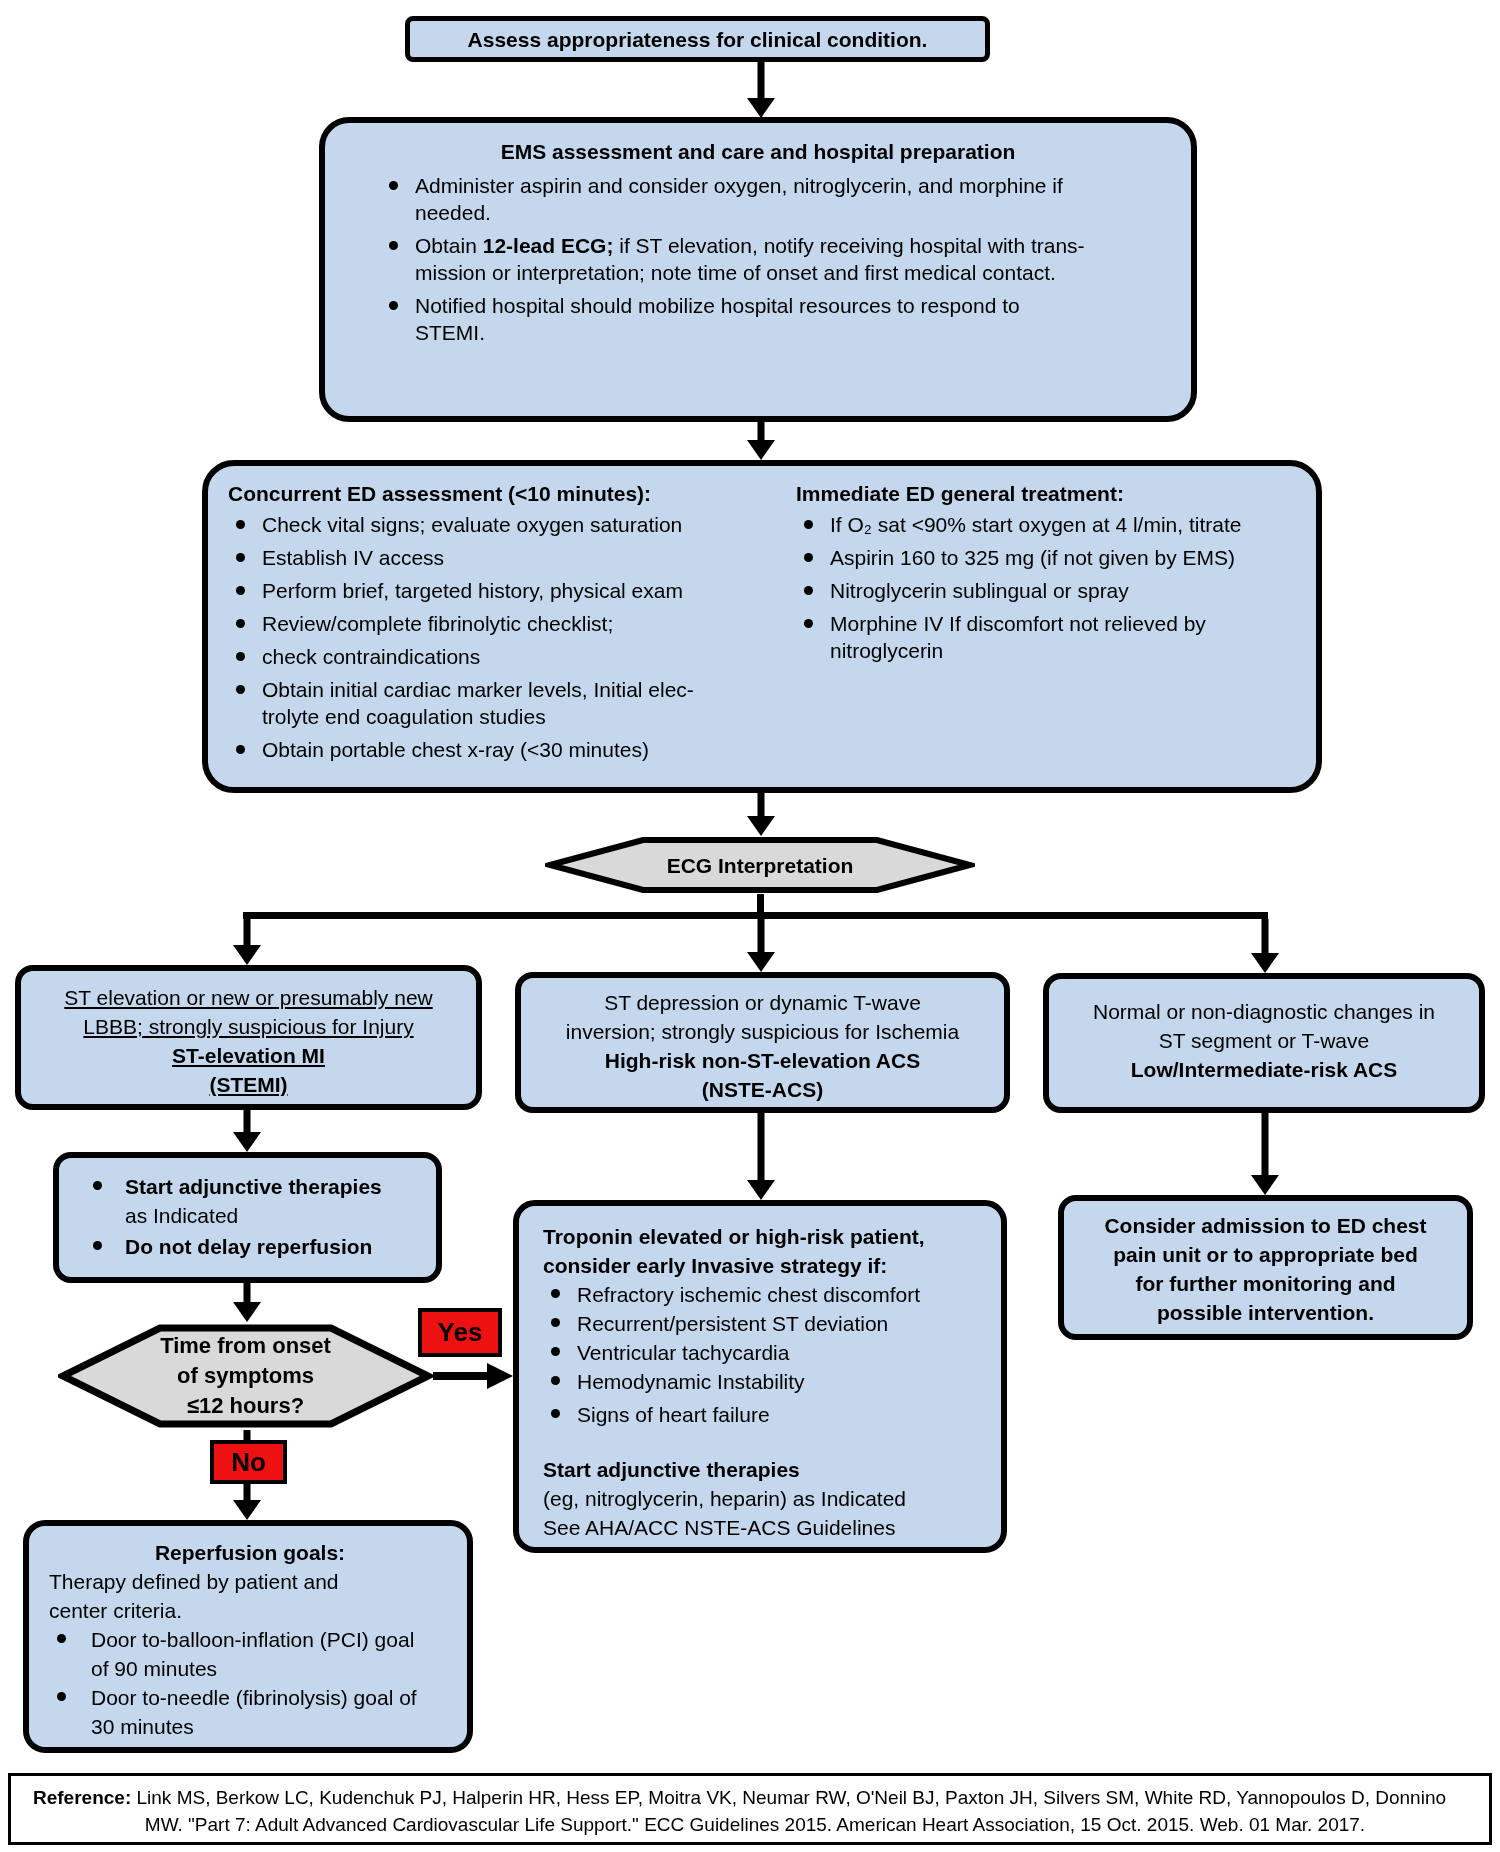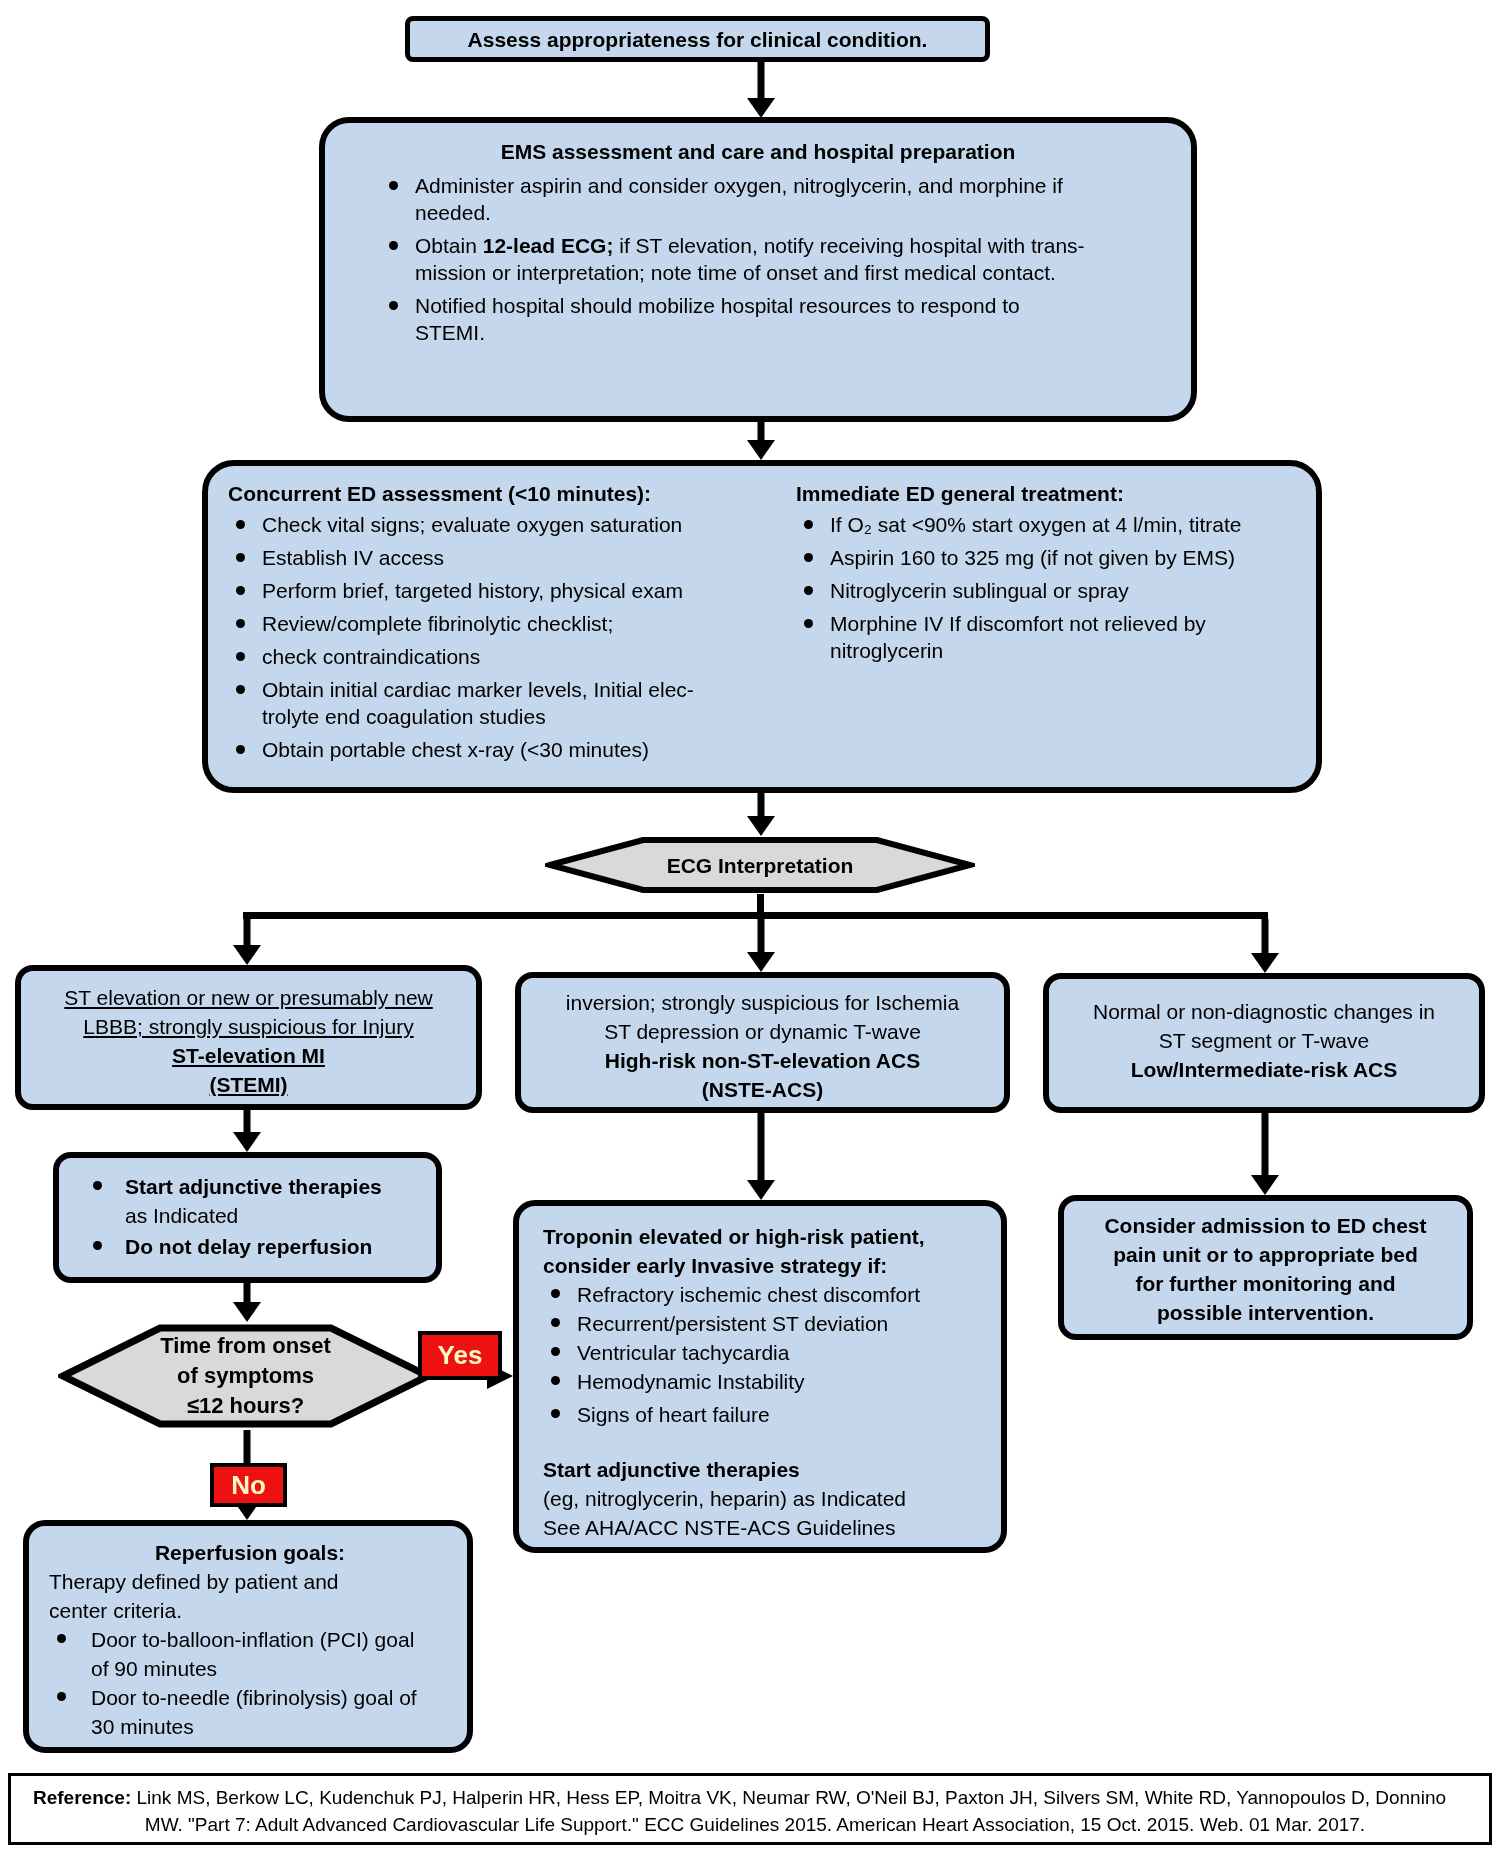--- a/index.html
+++ b/index.html
@@ -34,22 +34,22 @@
   .arrow-h .stem-h{position:absolute;left:0;right:22px;top:50%;transform:translateY(-50%);height:8px;background:var(--line-black);}
   .arrow-h .head-r{position:absolute;right:0;top:50%;transform:translateY(-50%);width:0;height:0;
                  border-top:13px solid transparent;border-bottom:13px solid transparent;
                  border-left:26px solid var(--line-black);}
   .connector{position:absolute;background:var(--line-black);z-index:1;}
   .hex-wrap{position:absolute;z-index:2;}
   .hex-wrap svg{display:block}
   .hex-label{position:absolute;left:0;top:0;right:0;bottom:0;display:flex;
              flex-direction:column;align-items:center;justify-content:center;font-weight:bold;}
   .red-label{position:absolute;box-sizing:border-box;background:var(--label-red);
-             border:4px solid var(--line-black);color:#fef9c3;font-weight:bold;font-size:26px;
-             display:flex;align-items:center;justify-content:center;z-index:3;margin-top:23px;}
+             border:4px solid var(--line-black);color:#000000;font-weight:bold;font-size:26px;
+             display:flex;align-items:center;justify-content:center;z-index:3;}
   .cols{display:flex;height:100%;}
   #ref-box{position:absolute;box-sizing:border-box;background:#fff;border:3px solid var(--line-black);
            z-index:2;font-size:19px;line-height:27px;}
 </style>
 </head>
 <body>
 
 <div id="canvas">
 
   <div class="box rc8 txtc" style="left:405px;top:16px;width:585px;height:46px;border-width:5px;display:flex;align-items:center;justify-content:center;">
@@ -124,22 +124,22 @@
   </div>
 
   <div class="box rc18 txtc" style="left:15px;top:965px;width:467px;height:145px;padding-top:12px;line-height:29px;text-decoration:underline;">
     <div class="line">ST elevation or new or presumably new</div>
     <div class="line">LBBB; strongly suspicious for Injury</div>
     <div class="line b">ST-elevation MI</div>
     <div class="line b">(STEMI)</div>
   </div>
 
   <div class="box rc18 txtc" style="left:515px;top:972px;width:495px;height:141px;padding-top:10px;line-height:29px;">
+    <div class="line">ST depression or dynamic T-wave</div>
     <div class="line">inversion; strongly suspicious for Ischemia</div>
-    <div class="line">ST depression or dynamic T-wave</div>
     <div class="line b">High-risk non-ST-elevation ACS</div>
     <div class="line b">(NSTE-ACS)</div>
   </div>
 
   <div class="box rc18 txtc" style="left:1043px;top:973px;width:442px;height:140px;padding-top:18px;line-height:29px;">
     <div class="line">Normal or non-diagnostic changes in</div>
     <div class="line">ST segment or T-wave</div>
     <div class="line b">Low/Intermediate-risk ACS</div>
   </div>
 

